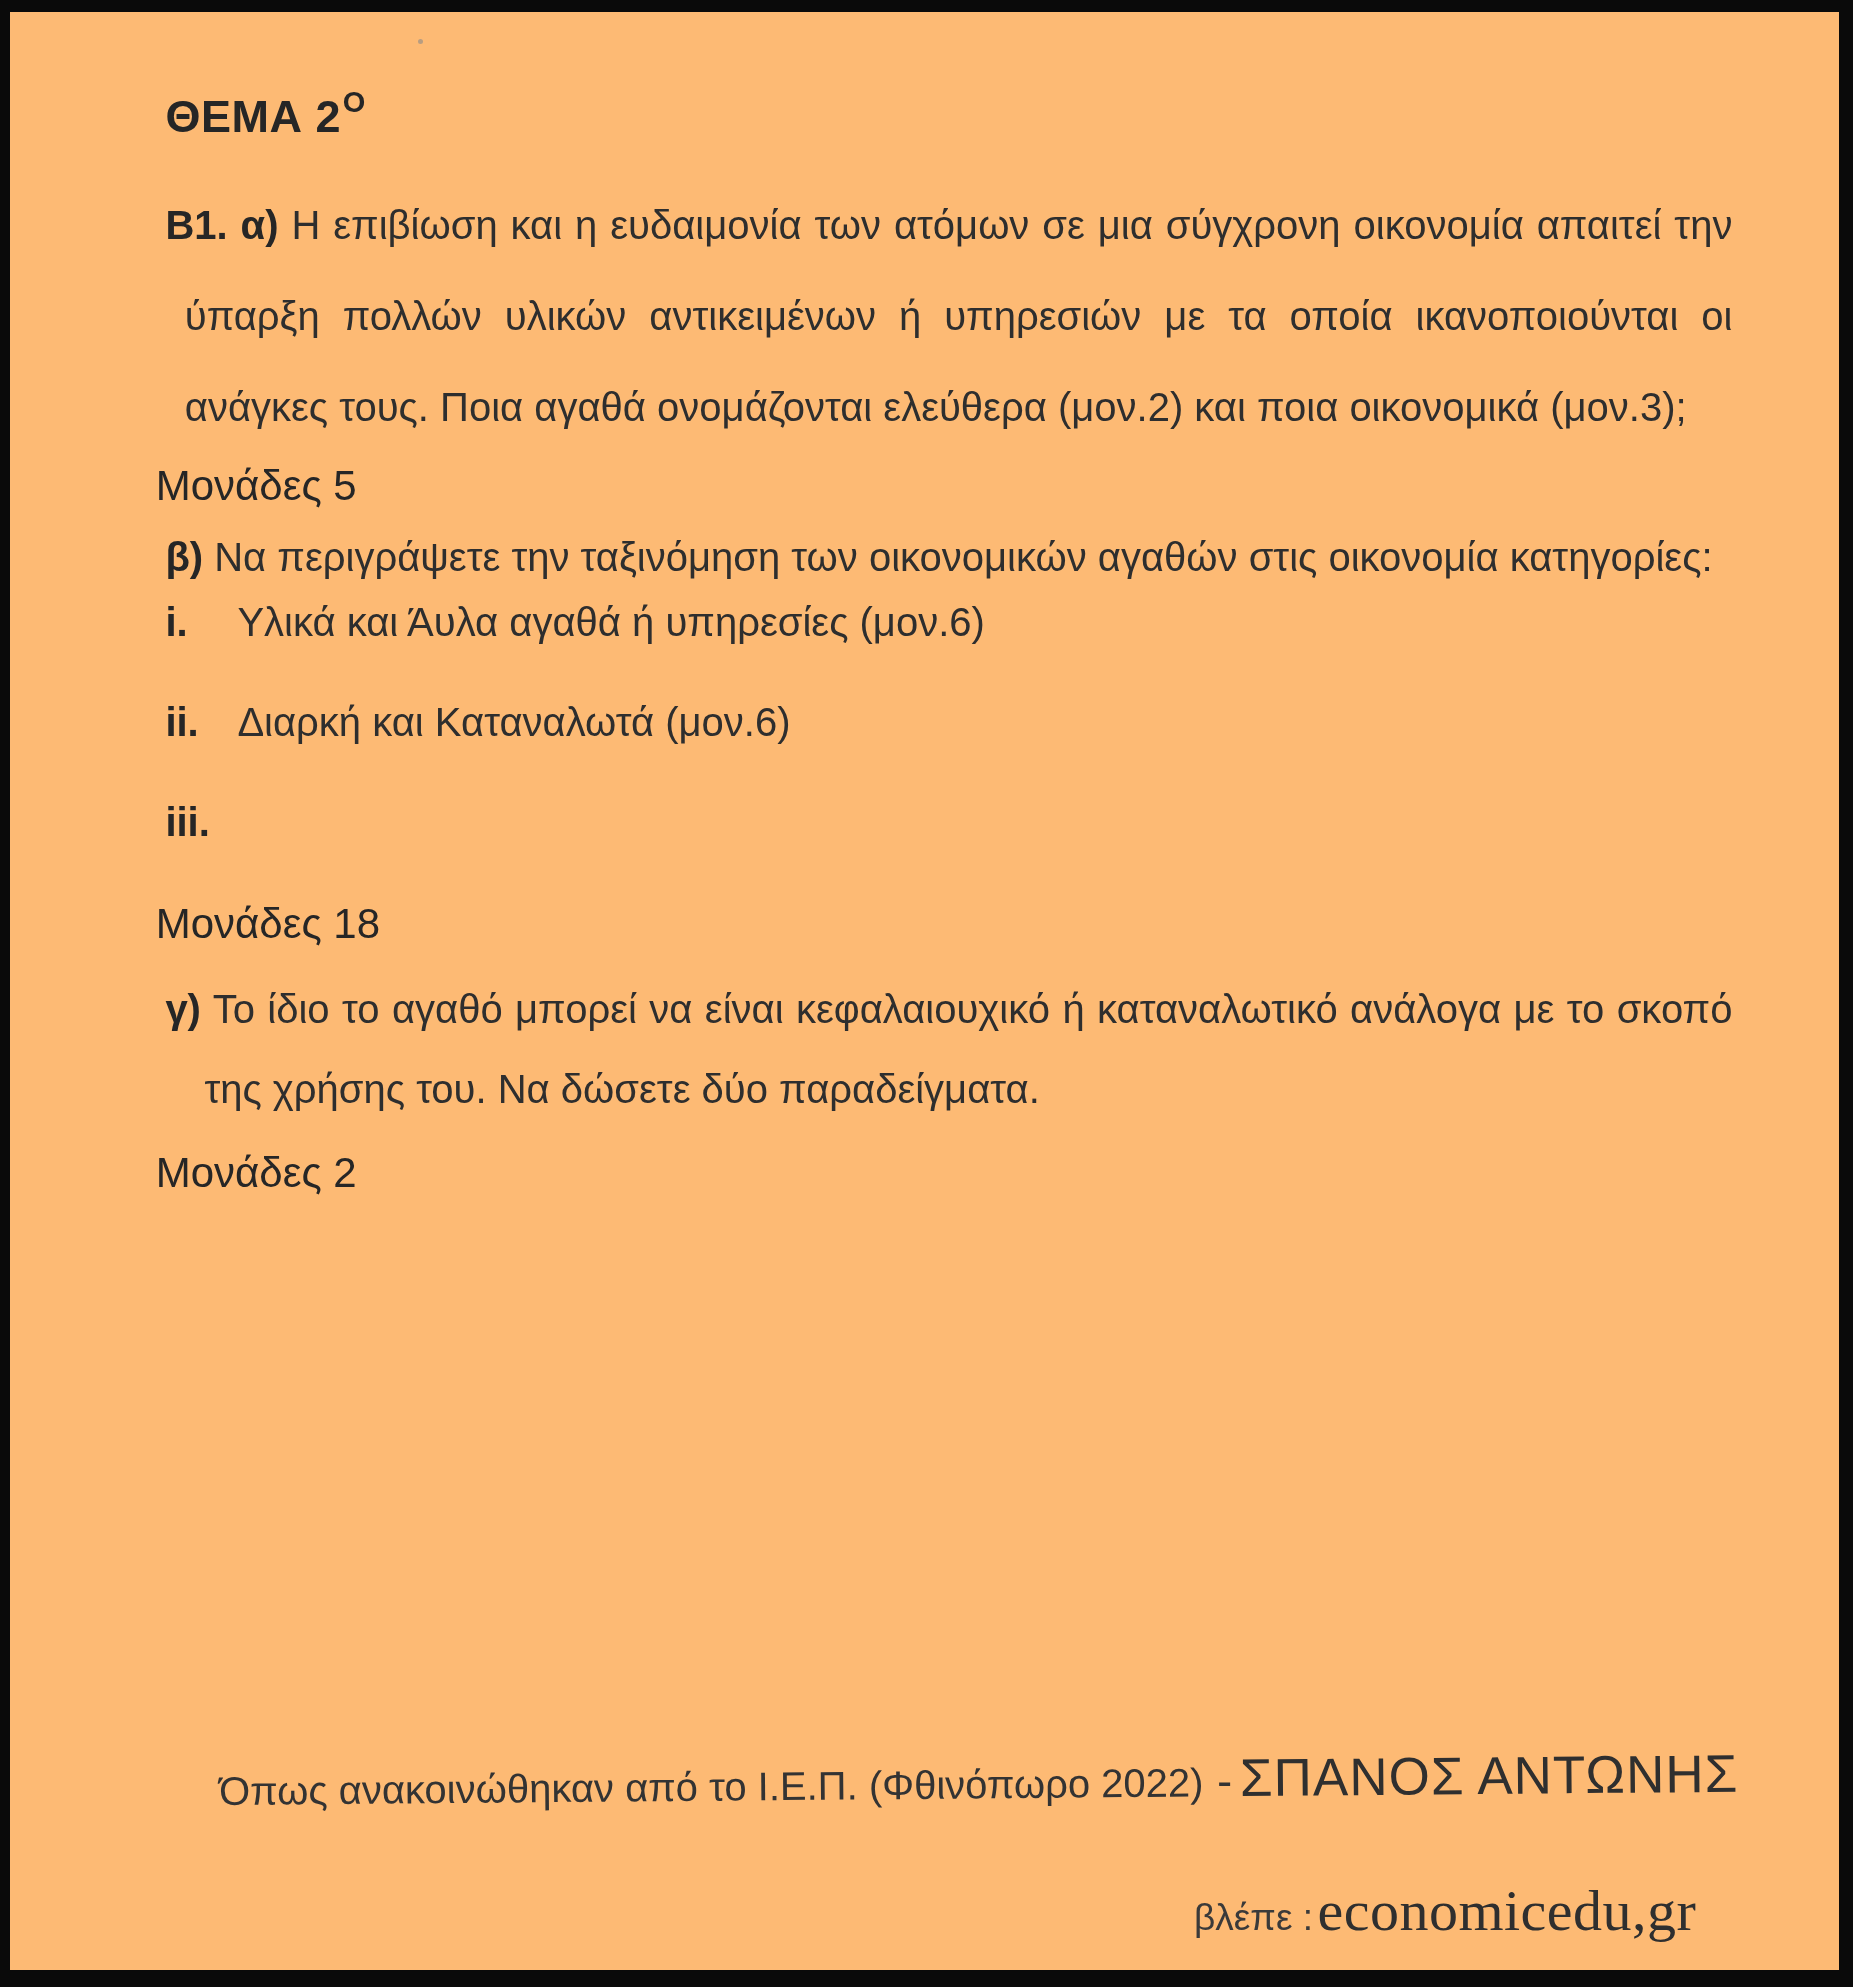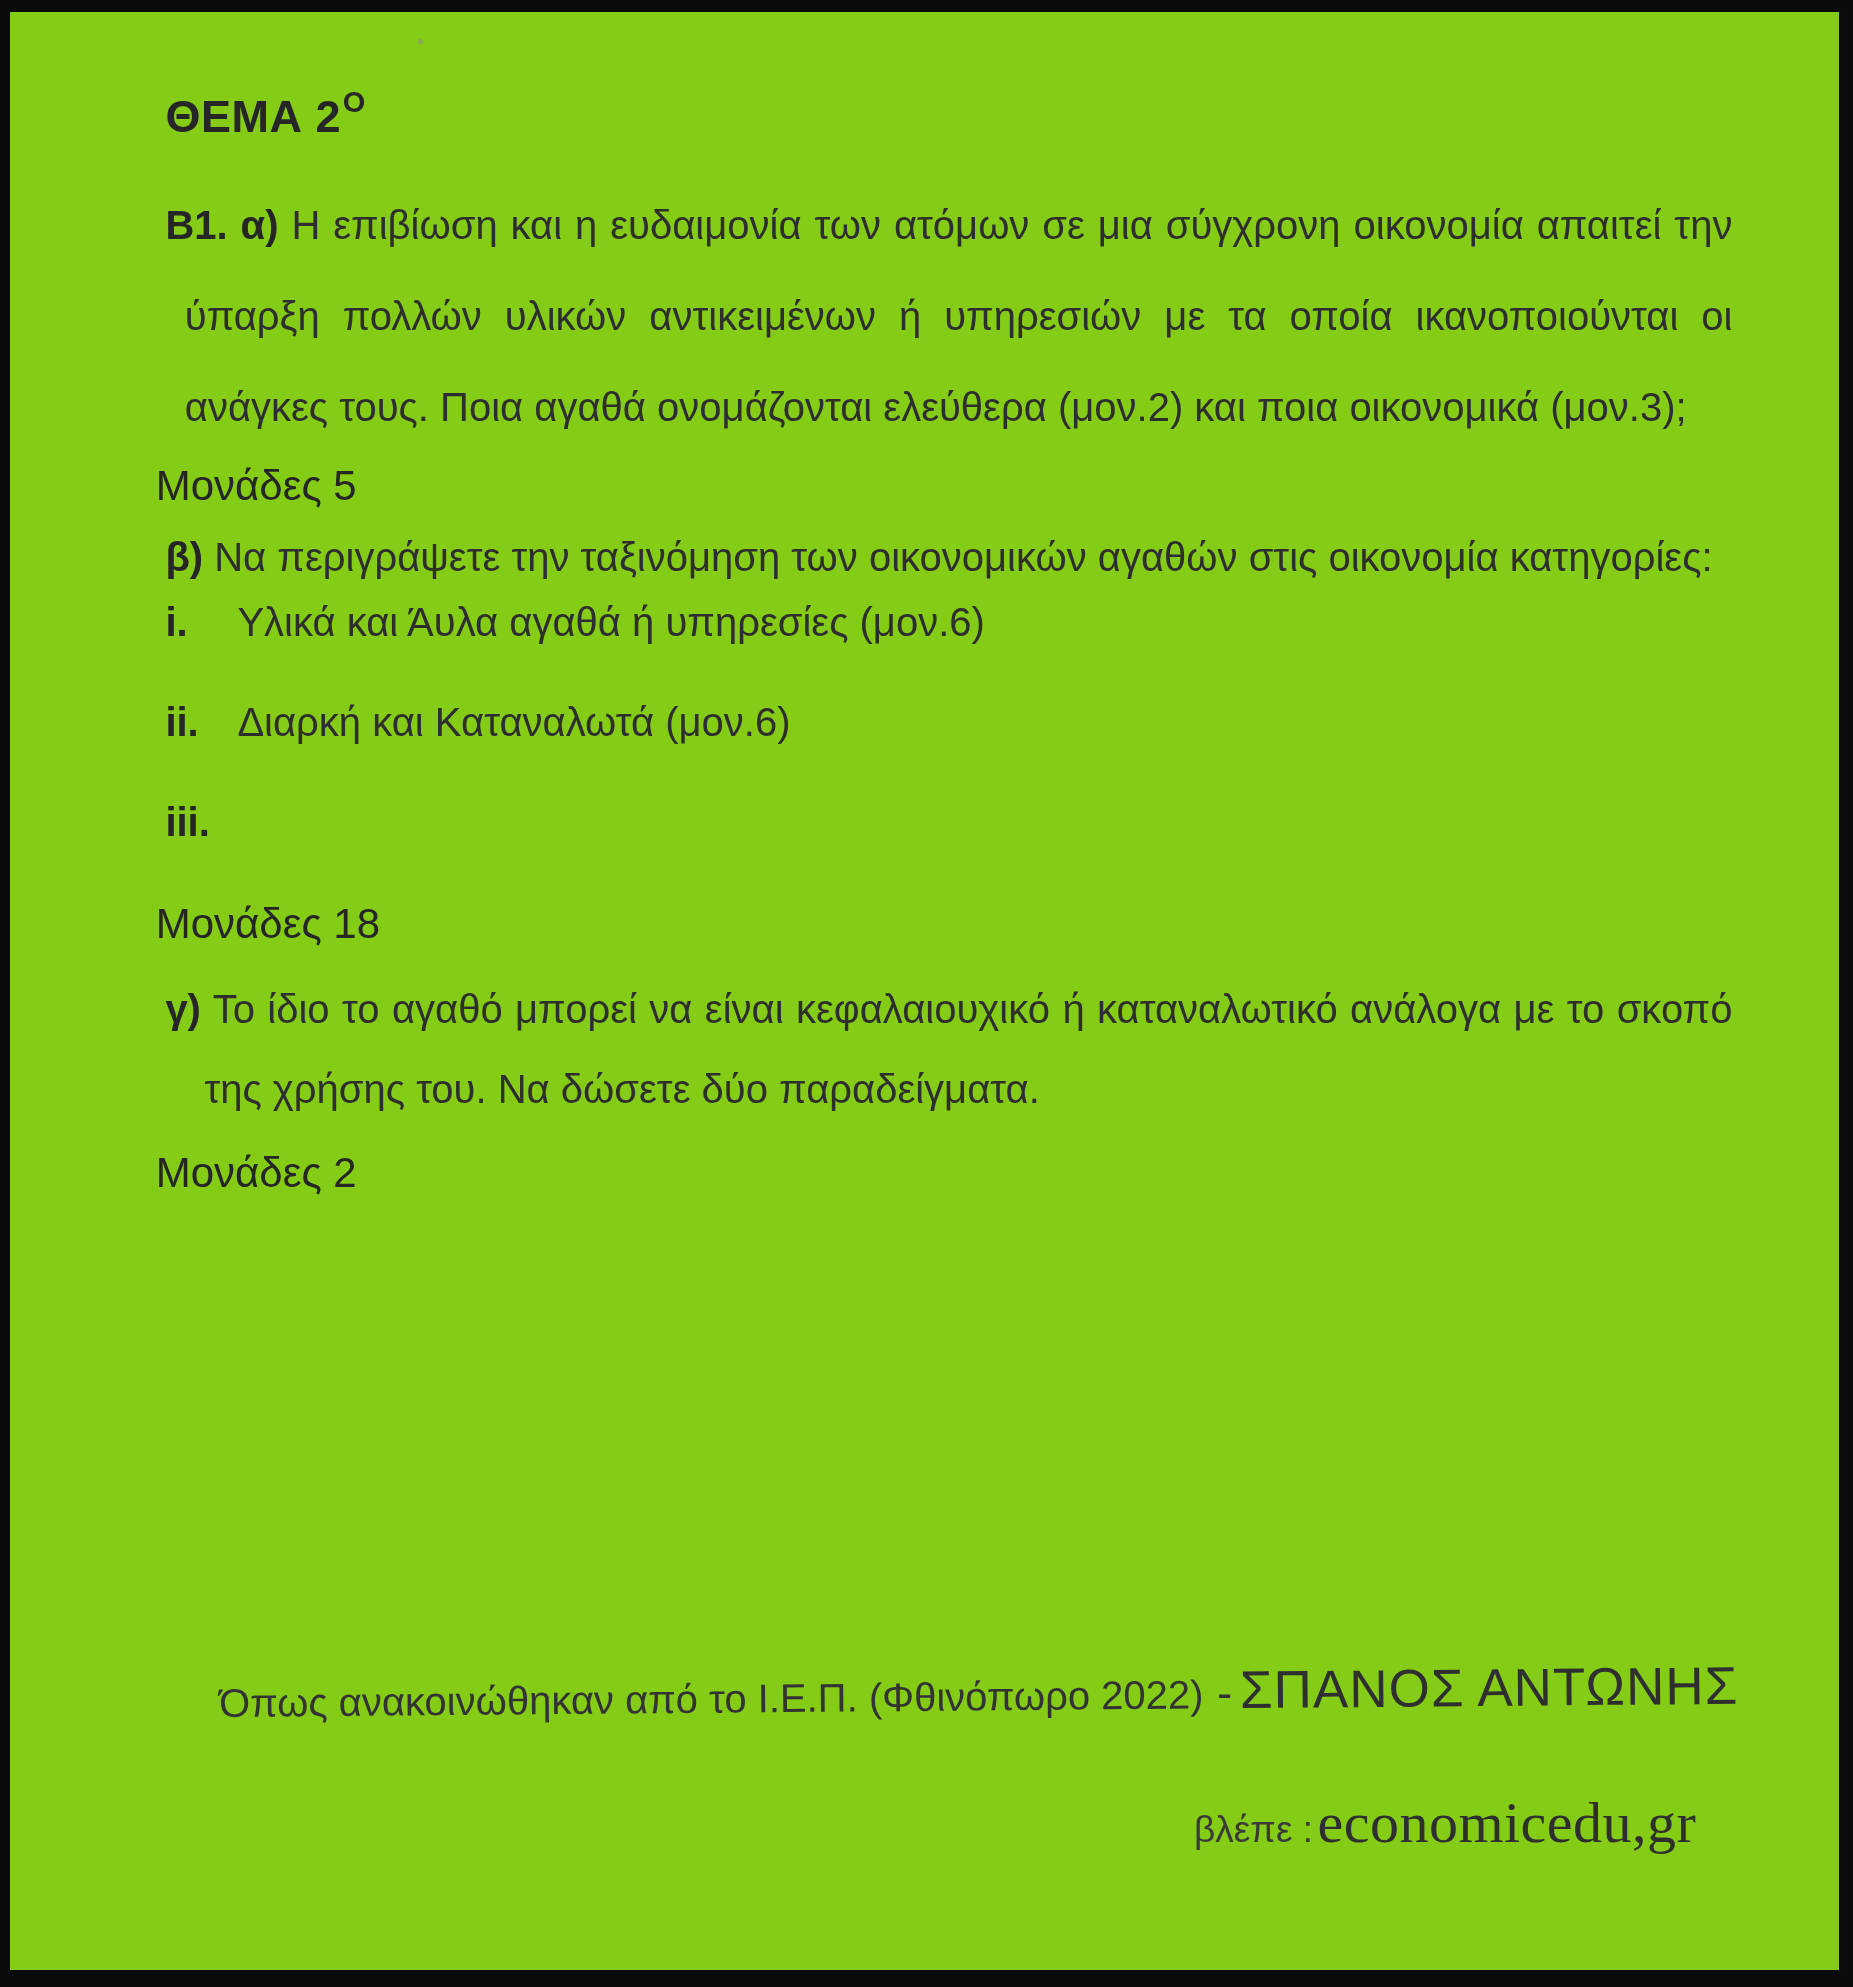--- a/index.html
+++ b/index.html
@@ -16,21 +16,21 @@
     height: 1987px;
     background: #0a0a0a;
     box-sizing: border-box;
   }
   .page {
     position: absolute;
     top: 11.6px;
     left: 9.7px;
     right: 13.6px;
     bottom: 17.5px;
-    background: #84cc16;
+    background: #fdba74;
     color: #2b2b2b;
     font-family: "Liberation Sans", "DejaVu Sans", sans-serif;
     box-sizing: border-box;
     padding: 78px 107px 0 146px;
   }
   .speck {
     position: absolute;
     background: #8a8a8a;
     border-radius: 50%;
     opacity: 0.6;
@@ -78,21 +78,21 @@
   .sub-item .num {
     font-weight: bold;
     color: #262626;
     width: 72px;
     flex: 0 0 72px;
   }
   .footer {
     position: absolute;
     left: 0;
     right: 0;
-    top: 1656px;
+    top: 1744px;
     padding: 0 116px 0 209px;
   }
   .footer-source-line {
     font-size: 40px;
     color: #333;
     white-space: nowrap;
     transform: rotate(-0.5deg);
     transform-origin: left center;
   }
   .footer-source-line .author {

